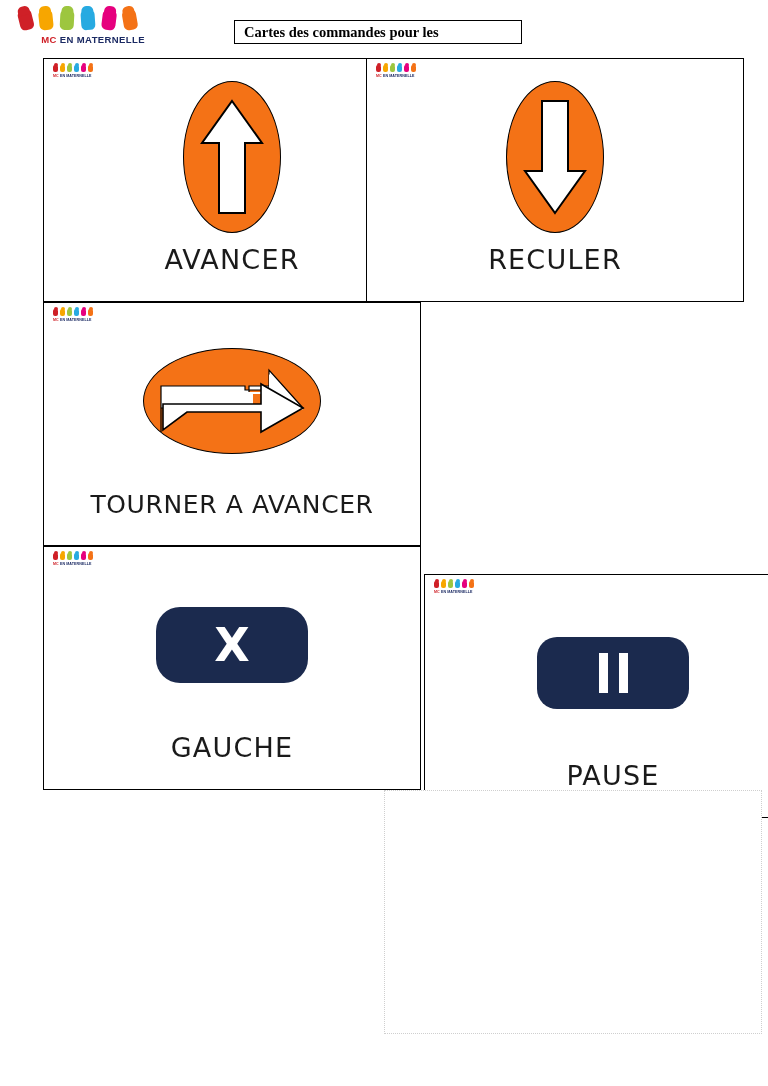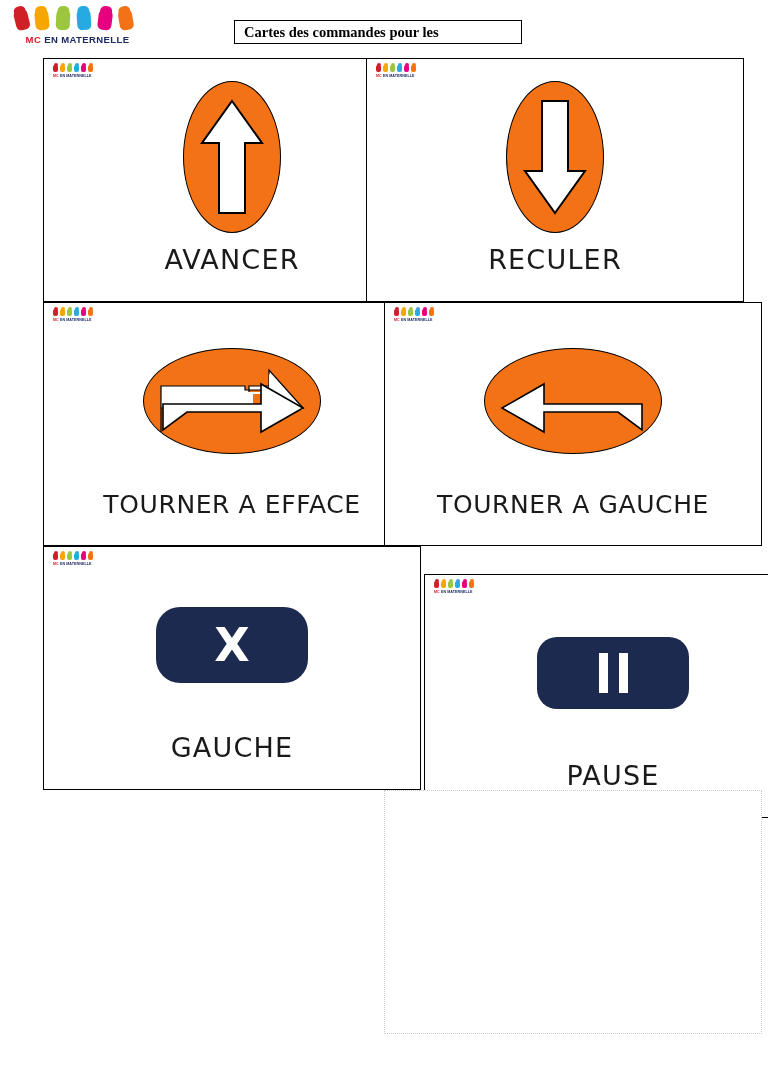--- a/index.html
+++ b/index.html
@@ -24,21 +24,21 @@
     height: 58px;
   }
   .logo {
     position: absolute;
     left: 10px;
     top: 6px;
     width: 135px;
     height: 44px;
     display: flex;
     flex-direction: column;
-    align-items: center;
+    align-items: flex-end;
     justify-content: center;
   }
   .logo-hands {
     position: relative;
     width: 126px;
     height: 22px;
   }
   .hand {
     position: absolute;
     top: 0;
@@ -341,44 +341,23 @@
     </div>
     <div class="card-visual">
       <div class="ellipse-h">
         <svg class="arrow-h" width="150" height="74" viewBox="0 0 150 74">
           <polygon points="4,68 4,44 92,44 92,22 118,22 118,44 146,44 112,6 112,26 88,26 88,22 4,22" fill="#ffffff" stroke="#000000" stroke-width="1.2" transform="translate(0,0)"></polygon>
           <polygon points="6,66 6,46 96,46 96,30 120,30 120,46 146,46 112,10 112,28 90,28 90,30 6,30" fill="#ffffff"></polygon>
           <path d="M6,66 L6,40 L104,40 L104,20 L146,44 L104,68 L104,48 L30,48 Z" fill="#ffffff" stroke="#000000" stroke-width="1.6"></path>
         </svg>
       </div>
     </div>
-    <div class="card-label small">TOURNER A EFFACE</div>
-  </div>
-
-  <div class="card c3">
-    <div class="card-logo">
-      <div class="mini-hands">
-        <span class="mini-hand" style="left:0px;  background:#cf2027;"></span>
-        <span class="mini-hand" style="left:7px;  background:#f7a600;"></span>
-        <span class="mini-hand" style="left:14px; background:#9dc63f;"></span>
-        <span class="mini-hand" style="left:21px; background:#27aae1;"></span>
-        <span class="mini-hand" style="left:28px; background:#e6007e;"></span>
-        <span class="mini-hand" style="left:35px; background:#f47216;"></span>
-      </div>
-      <div class="mini-text"><span class="red">MC</span> EN MATERNELLE</div>
-    </div>
-    <div class="card-visual">
-      <div class="ellipse-h">
-        <svg class="arrow-h" width="150" height="74" viewBox="0 0 150 74">
-          <path d="M144,66 L144,40 L46,40 L46,20 L4,44 L46,68 L46,48 L120,48 Z" fill="#ffffff" stroke="#000000" stroke-width="1.6"></path>
-        </svg>
-      </div>
-    </div>
-    <div class="card-label small">TOURNER A GAUCHE</div>
-  </div>
+    <div class="card-label small">TOURNER A AVANCER</div>
+  </div>
+
 
   <div class="card c4">
     <div class="card-logo">
       <div class="mini-hands">
         <span class="mini-hand" style="left:0px;  background:#cf2027;"></span>
         <span class="mini-hand" style="left:7px;  background:#f7a600;"></span>
         <span class="mini-hand" style="left:14px; background:#9dc63f;"></span>
         <span class="mini-hand" style="left:21px; background:#27aae1;"></span>
         <span class="mini-hand" style="left:28px; background:#e6007e;"></span>
         <span class="mini-hand" style="left:35px; background:#f47216;"></span>

